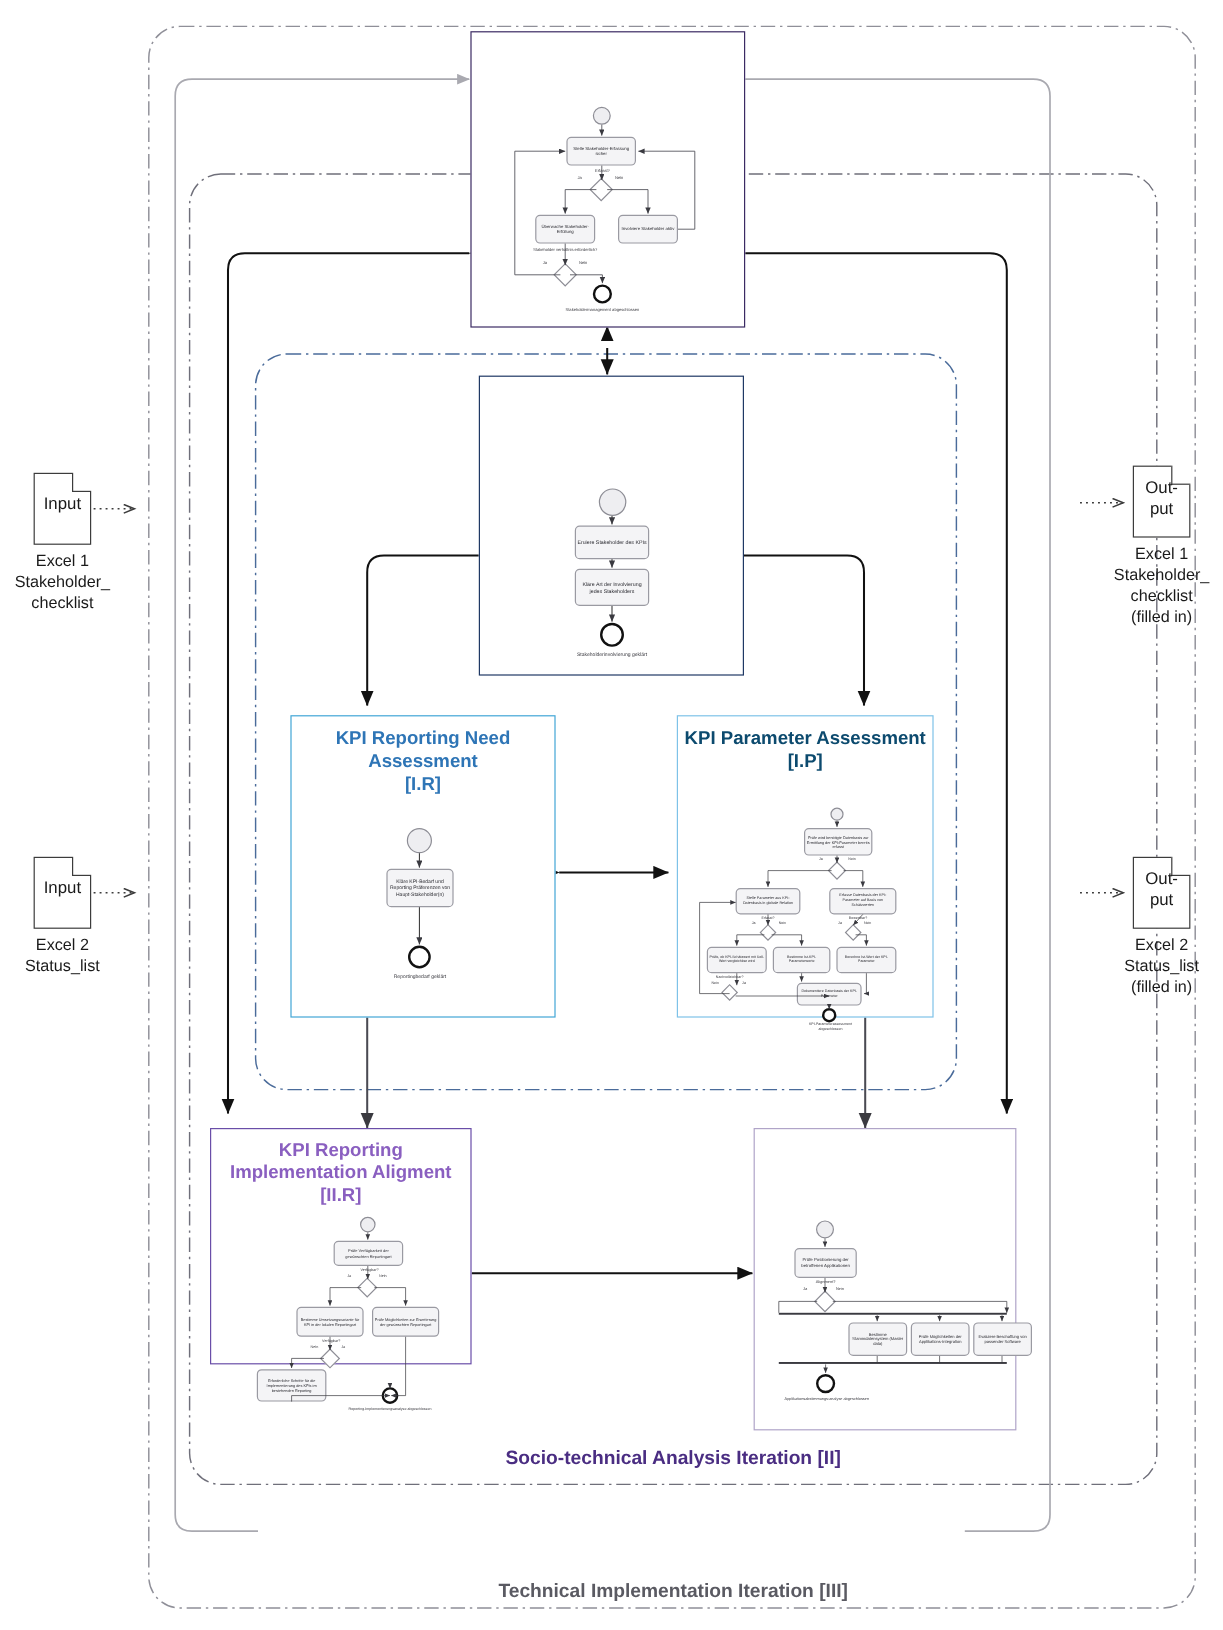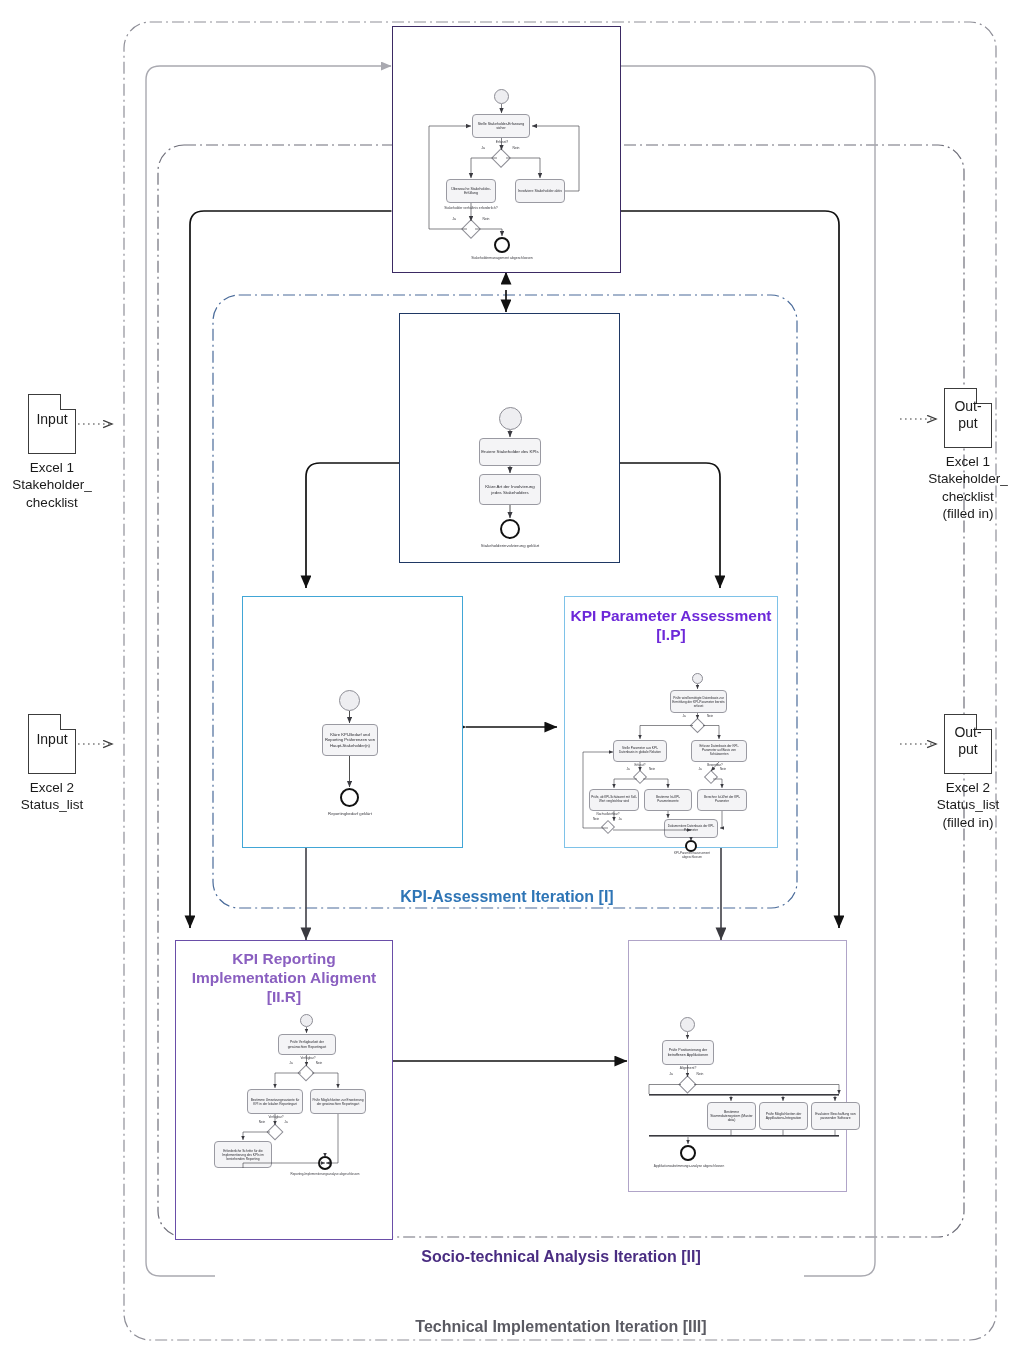--- a/index.html
+++ b/index.html
@@ -13,21 +13,21 @@
   .ps{border:1px solid #3b2a63;}
   .ps .phase-title{color:#4a2d82;font-size:17px;padding-top:10px;}
 
   .pis{border:1px solid #1f3864;}
   .pis .phase-title{color:#1f4e79;font-size:17px;padding-top:10px;}
 
   .pir{border:1px solid #41a6d6;}
   .pir .phase-title{color:#2e75b6;font-size:15.5px;padding-top:10px;}
 
   .pip{border:1px solid #7ec2e8;}
-  .pip .phase-title{color:#6d28d9;font-size:15.5px;padding-top:10px;}
+  .pip .phase-title{color:#0c4a6e;font-size:15.5px;padding-top:10px;}
 
   .piir{border:1px solid #6a4ea8;}
   .piir .phase-title{color:#8a5fc0;font-size:15.5px;padding-top:9px;}
 
   .piia{border:1px solid #b0a4c8;}
   .piia .phase-title{color:#b09ad0;font-size:15.5px;padding-top:9px;}
 
   .techspec{position:absolute;box-sizing:border-box;border:1px solid #c8c8cf;
     display:flex;align-items:center;justify-content:center;text-align:center;
     color:#bdbdc4;font-size:14.5px;font-weight:bold;background:#fff;}
@@ -187,20 +187,25 @@
     <svg class="layer" style="width:221px;height:250px;" viewBox="0 0 221 250">
       <g stroke="#222" stroke-width="0.8" fill="none">
         <path d="M110 116 L110 123" marker-end="url(#ahDark)"></path>
         <path d="M110 152 L110 159" marker-end="url(#ahDark)"></path>
         <path d="M110 191 L110 204" marker-end="url(#ahDark)"></path>
       </g>
     </svg>
   </div>
 
   <div class="phasebox pir" style="left:242px;top:596px;width:221px;height:252px;">
+    <div class="phase-title">
+      <span>KPI Reporting Need</span><br>
+      <span>Assessment</span><br>
+      <span>[I.R]</span>
+    </div>
     <div class="n start" style="left:96px;top:93px;width:21px;height:21px;"></div>
     <div class="n task" style="left:79px;top:127px;width:56px;height:32px;font-size:4.2px;">
       <span>Kläre KPI-Bedarf und Reporting Präferenzen von Haupt-Stakeholder(n)</span>
     </div>
     <div class="n end" style="left:97px;top:191px;width:19px;height:19px;"></div>
     <div class="mlabel" style="left:80px;top:214px;width:54px;font-size:4.2px;">Reportingbedarf geklärt</div>
     <svg class="layer" style="width:221px;height:252px;" viewBox="0 0 221 252">
       <g stroke="#222" stroke-width="0.8" fill="none">
         <path d="M106.5 114 L106.5 126" marker-end="url(#ahDark)"></path>
         <path d="M106.5 159 L106.5 190" marker-end="url(#ahDark)"></path>
@@ -266,21 +271,21 @@
         <path d="M49 214 L49 224" marker-end="url(#ahDark)"></path>
         <path d="M43 231 L18 231 L18 155 L48 155" marker-end="url(#ahDark)"></path>
         <path d="M103 214 L103 221" marker-end="url(#ahDark)"></path>
         <path d="M157 214 L157 231 L155 231" marker-end="url(#ahDark)"></path>
         <path d="M126 241 L126 244" marker-end="url(#ahDark)"></path>
         <path d="M48 233 L126 233" marker-end="url(#ahDark)"></path>
       </g>
     </svg>
   </div>
 
-  <div class="phasebox piir" style="left:175px;top:940px;width:218px;height:300px;">
+  <div class="phasebox piir" style="left:175px;top:940px;width:218px;height:197px;">
     <div class="phase-title">
       <span>KPI Reporting</span><br>
       <span>Implementation Aligment</span><br>
       <span>[II.R]</span>
     </div>
     <div class="n start" style="left:124px;top:73px;width:13px;height:13px;"></div>
     <div class="n task" style="left:102px;top:93px;width:58px;height:21px;font-size:3.3px;">
       <span>Prüfe Verfügbarkeit der gewünschten Reportingart</span>
     </div>
     <div class="mlabel" style="left:110px;top:116px;width:44px;font-size:3.1px;">Verfügbar?</div>
@@ -350,22 +355,21 @@
         <path d="M206 155 L206 160" marker-end="url(#ahDark)"></path>
         <path d="M102 189 L102 194"></path>
         <path d="M154 189 L154 194"></path>
         <path d="M206 189 L206 194"></path>
         <path d="M59 196 L59 203" marker-end="url(#ahDark)"></path>
       </g>
     </svg>
   </div>
 
 
-  <div class="iterlabel lab-i" style="left:297px;top:888px;width:420px;">KPI-Assessment Iteration [I]</div>
-  <div class="iterlabel lab-ii" style="left:271px;top:1248px;width:580px;">Socio-technical Analysis Iteration [II]</div>
+  <div class="iterlabel lab-ii" style="left:271px;top:1207px;width:580px;">Socio-technical Analysis Iteration [II]</div>
   <div class="iterlabel lab-iii" style="left:281px;top:1318px;width:560px;">Technical Implementation Iteration [III]</div>
 
   <div class="doc" style="left:28px;top:394px;">
     <div class="foldmask"></div>
       <div class="fold"></div>
   </div>
   <div class="doc-label" style="left:28px;top:412px;">Input</div>
   <div class="doc-caption" style="left:-6px;top:459px;width:116px;">
     <span>Excel 1</span><br>
     <span>Stakeholder_</span><br>

